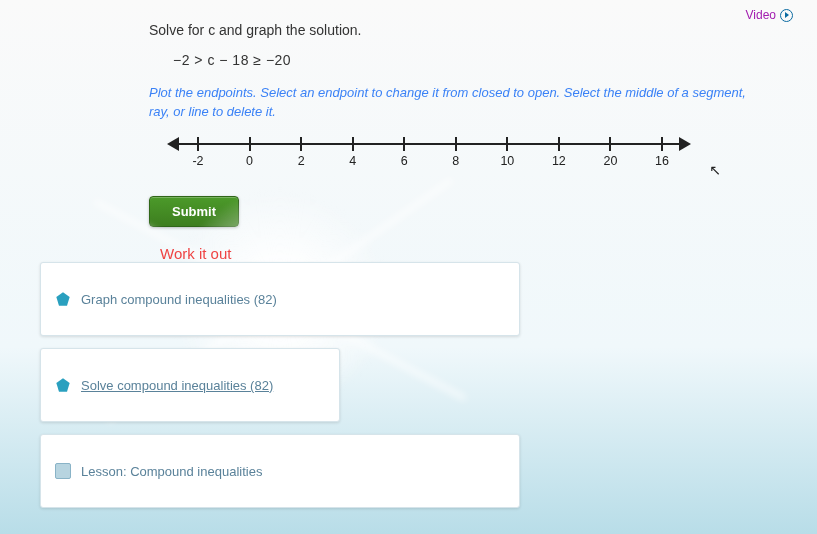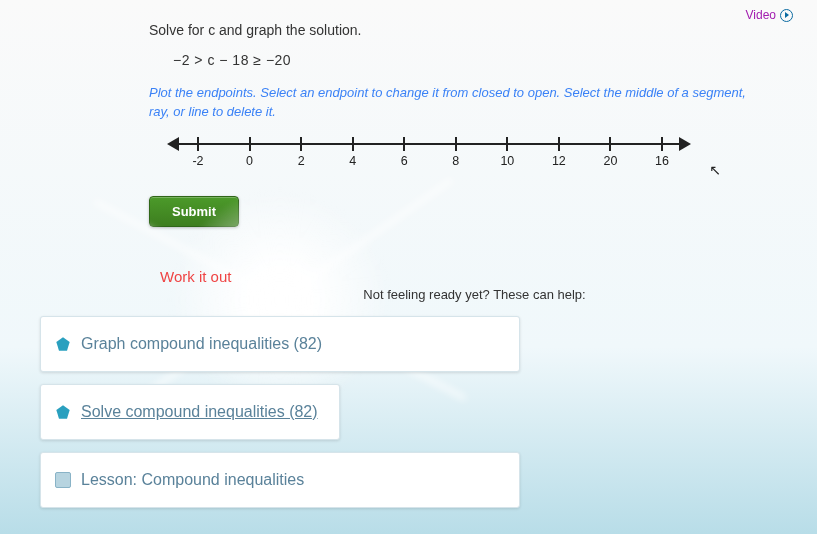--- a/index.html
+++ b/index.html
@@ -59,22 +59,22 @@
   }
   .flare::before{ width:420px; height:4px; transform:translate(-50%,-50%) rotate(28deg); filter:blur(3px);}
   .flare::after{ width:420px; height:4px; transform:translate(-50%,-50%) rotate(-35deg); filter:blur(3px);}
   .help-section { position:absolute; left:0; right:0; bottom:0; padding: 0 28px 26px 40px; }
   .help-title { text-align:left; font-size:15px; color:#ef4444; font-weight:normal; margin-left:120px;}
   .help-sub { text-align:center; font-size:13px; color:#333; margin:2px 0 14px 120px;}
   .cards { display:flex; flex-wrap:wrap; gap:12px 22px; }
   .card {
     background:#fff; border:1px solid #d6e4ea; border-radius:3px;
     box-shadow:0 1px 3px rgba(0,0,0,.12);
-    padding:18px 14px; display:flex; align-items:center; gap:10px;
-    font-size:16px; color:#5a829a; cursor:pointer;
+    padding:28px 14px; display:flex; align-items:center; gap:10px;
+    font-size:13px; color:#5a829a; cursor:pointer;
     min-width: 300px;
   }
   .card.wide { flex: 0 0 480px; }
   .card.narrow{ flex: 0 0 248px; text-decoration: underline; }
   .gem { width:16px; height:16px; display:inline-block;}
   .gem svg{width:100%;height:100%;}
   .lesson-ico{width:16px;height:16px;background:#b7d4e0;border:1px solid #89b3c7;border-radius:2px;}
   .cursor { position:absolute; right:96px; top:162px; font-size:14px; color:#222; pointer-events:none;}
 </style>
 </head>
@@ -117,21 +117,20 @@
     </div>
 
   <button class="submit-btn">Submit</button>
 </div>
 
 <div class="cursor">↖</div>
 <div class="flare"></div>
 
 <div class="help-section">
   <div class="help-title">Work it out</div>
-  <div class="help-sub">Not feeling ready yet? These can help:</div>
   <div class="cards">
     <div class="card wide">
       <span class="gem">
         <svg viewBox="0 0 24 24">
             <polygon points="12,2 22,9 18,22 6,22 2,9" fill="#2aa0bf"></polygon>
           </svg>
       </span>
       <span>Graph compound inequalities (82)</span>
     </div>
     <div class="card narrow">

